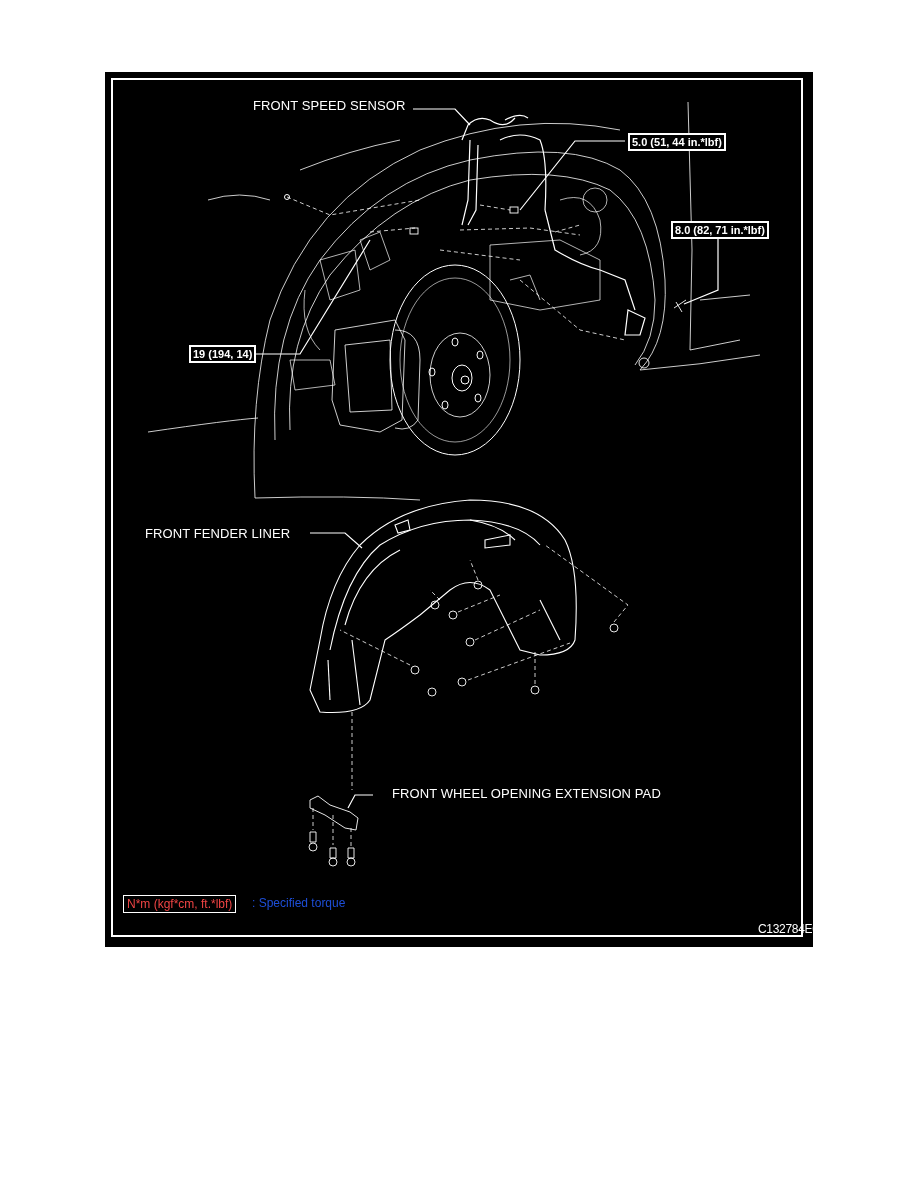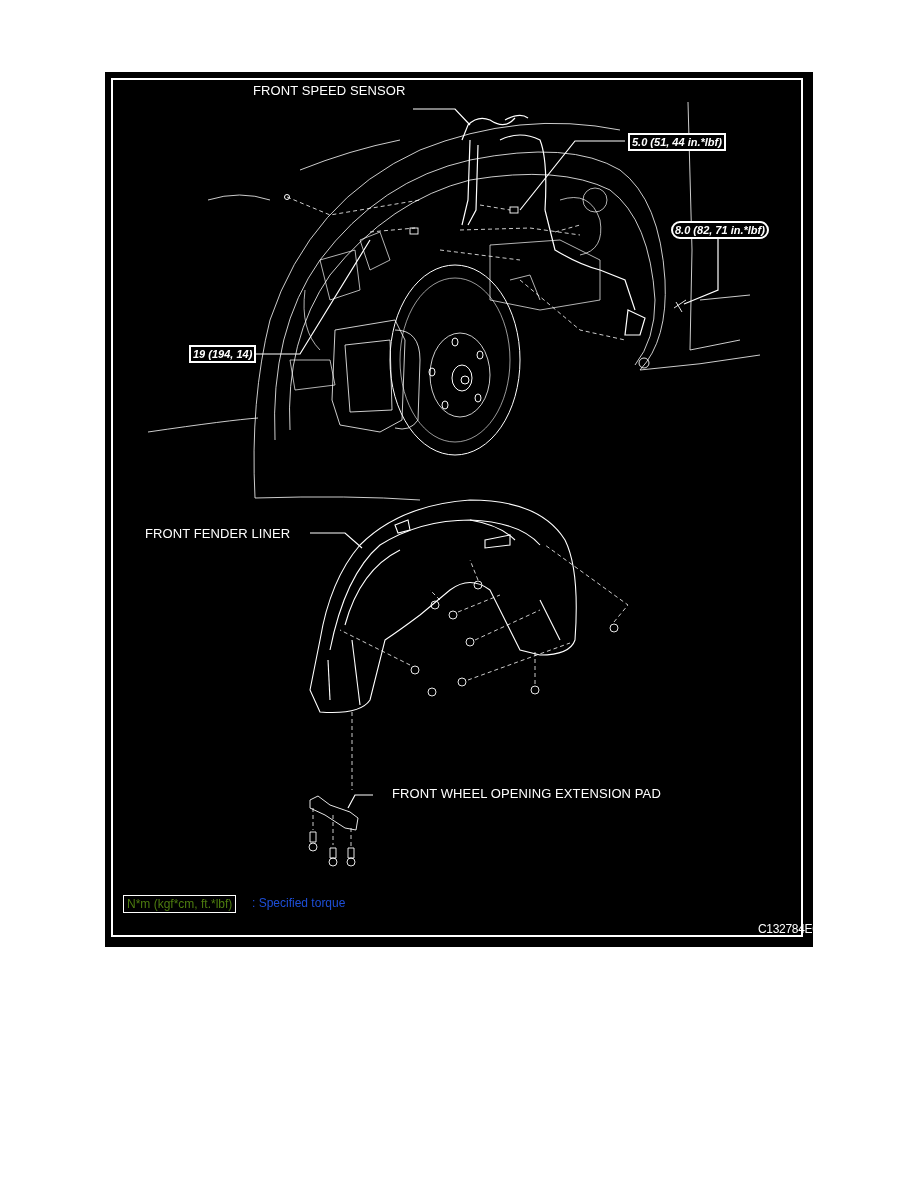--- a/index.html
+++ b/index.html
@@ -1,22 +1,22 @@
 <!DOCTYPE html>
 <html><head>
 <meta charset="utf-8">
 <style>
   html, body { margin: 0; padding: 0; background: #ffffff; }
   body { width: 918px; height: 1188px; position: relative; overflow: hidden; font-family: "Liberation Sans", sans-serif; }
   .frame { position: absolute; left: 105px; top: 72px; width: 708px; height: 875px; background: #000000; }
   .inner { position: absolute; left: 6px; top: 6px; width: 692px; height: 859px; border: 2px solid #ffffff; box-sizing: border-box; }
   svg.art { position: absolute; left: 0; top: 0; width: 918px; height: 1188px; }
   .lbl { position: absolute; color: #ffffff; font-size: 13px; white-space: nowrap; letter-spacing: 0.1px; }
-  .box { position: absolute; color: #ffffff; font-size: 11px; font-weight: bold; border: 2px solid #ffffff; padding: 0 2px; line-height: 14px; white-space: nowrap; background: #000; font-style: italic; }
-  .legend-box { position: absolute; color: #4d7c0f; font-size: 12px; border: 1.5px solid #ffffff; padding: 0 3px; line-height: 16px; white-space: nowrap; }
+  .box { position: absolute; color: #ffffff; font-size: 11px; font-weight: bold; border: 2px solid #ffffff; padding: 0 2px; line-height: 14px; white-space: nowrap; background: #000; }
+  .legend-box { position: absolute; color: #ef4444; font-size: 12px; border: 1.5px solid #ffffff; padding: 0 3px; line-height: 16px; white-space: nowrap; }
   .legend-text { position: absolute; color: #1d4ed8; font-size: 12px; white-space: nowrap; }
   .code { position: absolute; color: #ffffff; font-size: 12px; white-space: nowrap; letter-spacing: -0.3px; }
 </style>
 </head>
 <body>
 
 <div class="frame">
   <div class="inner"></div>
 </div>
 
@@ -154,23 +154,23 @@
   <g stroke-width="0.9">
     <path d="M310 832 L316 832 L316 842 L310 842 Z"></path>
       <circle cx="313" cy="847" r="4"></circle>
     <path d="M330 848 L336 848 L336 858 L330 858 Z"></path>
       <circle cx="333" cy="862" r="4"></circle>
     <path d="M348 848 L354 848 L354 858 L348 858 Z"></path>
       <circle cx="351" cy="862" r="4"></circle>
   </g>
 </svg>
 
-<div class="lbl" style="left:253px; top:83px;">FRONT SPEED SENSOR</div>
+<div class="lbl" style="left:253px; top:98px;">FRONT SPEED SENSOR</div>
 <div class="box" style="left:628px; top:133px;">5.0 (51, 44 in.*lbf)</div>
-<div class="box" style="left:671px; top:221px;border-radius:9px;">8.0 (82, 71 in.*lbf)</div>
+<div class="box" style="left:671px; top:221px;">8.0 (82, 71 in.*lbf)</div>
 <div class="box" style="left:189px; top:345px;">19 (194, 14)</div>
 <div class="lbl" style="left:145px; top:526px;">FRONT FENDER LINER</div>
 <div class="lbl" style="left:392px; top:786px;">FRONT WHEEL OPENING EXTENSION PAD</div>
 
 <div class="legend-box" style="left:123px; top:895px;">N*m (kgf*cm, ft.*lbf)</div>
 <div class="legend-text" style="left:252px; top:896px;">: Specified torque</div>
 
 <div class="code" style="left:758px; top:922px;">C132784E07</div>
 
 </body></html>

